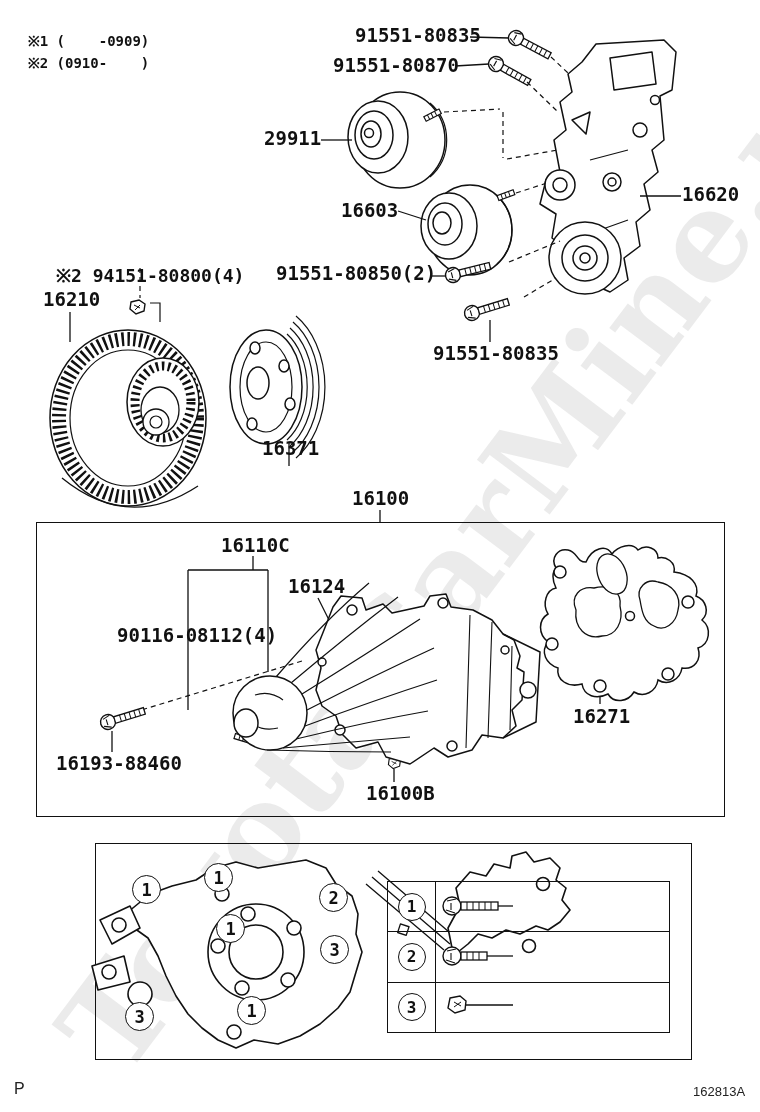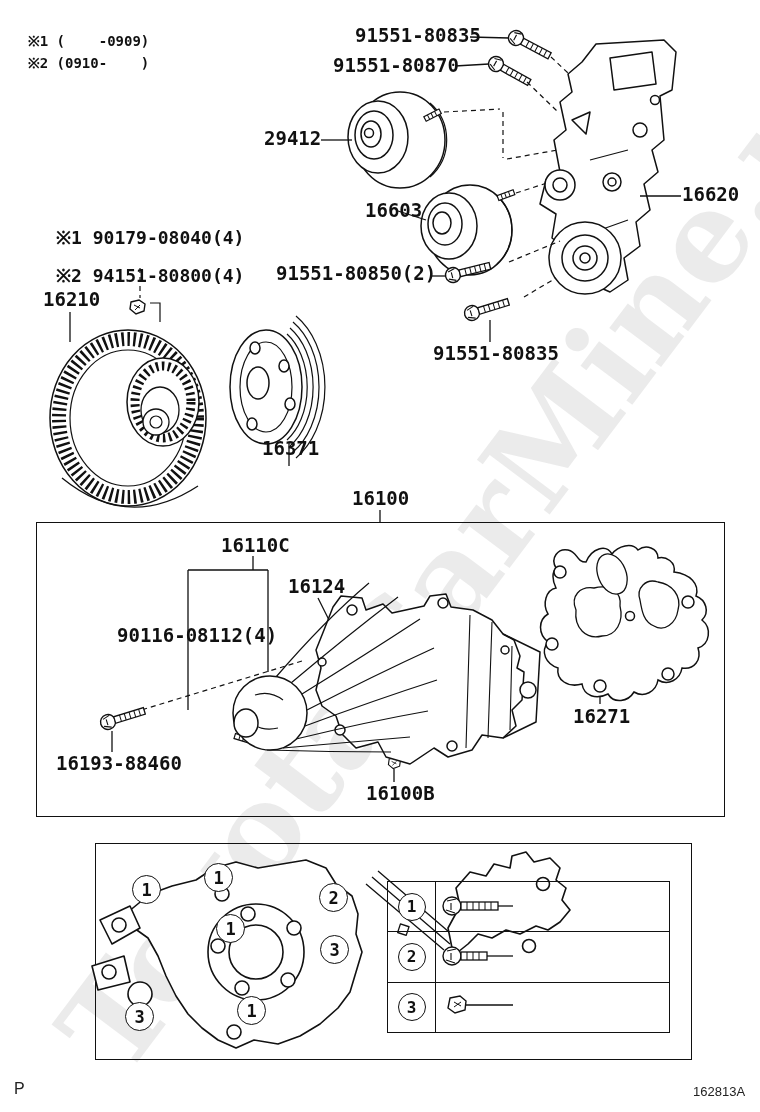--- a/index.html
+++ b/index.html
@@ -253,24 +253,23 @@
         <line x1="466" y1="1005" x2="513" y2="1005" stroke="#111" stroke-width="1.3"></line>
       </g>
     </g>
   </svg>
 
   <div class="plabel small" style="left:28px;top:34px;">※1 (    -0909)</div>
   <div class="plabel small" style="left:28px;top:56px;">※2 (0910-    )</div>
 
   <div class="plabel" style="left:355px;top:26px;">91551-80835</div>
   <div class="plabel" style="left:333px;top:56px;">91551-80870</div>
-  <div class="plabel" style="left:264px;top:129px;">29412</div>
-  <div class="plabel" style="left:341px;top:201px;margin-left:24px;">16603</div>
+  <div class="plabel" style="left:264px;top:129px;">29911</div>
+  <div class="plabel" style="left:341px;top:201px;">16603</div>
   <div class="plabel" style="left:682px;top:185px;">16620</div>
-  <div class="plabel med" style="left:56px;top:229px;">※1 90179-08040(4)</div>
   <div class="plabel med" style="left:56px;top:251px;margin-top:16px;">※2 94151-80800(4)</div>
   <div class="plabel" style="left:43px;top:290px;">16210</div>
   <div class="plabel" style="left:276px;top:264px;">91551-80850(2)</div>
   <div class="plabel" style="left:433px;top:344px;">91551-80835</div>
   <div class="plabel" style="left:262px;top:439px;">16371</div>
   <div class="plabel" style="left:352px;top:489px;">16100</div>
   <div class="plabel" style="left:221px;top:536px;">16110C</div>
   <div class="plabel" style="left:288px;top:577px;">16124</div>
   <div class="plabel" style="left:117px;top:626px;">90116-08112(4)</div>
   <div class="plabel" style="left:56px;top:754px;">16193-88460</div>

